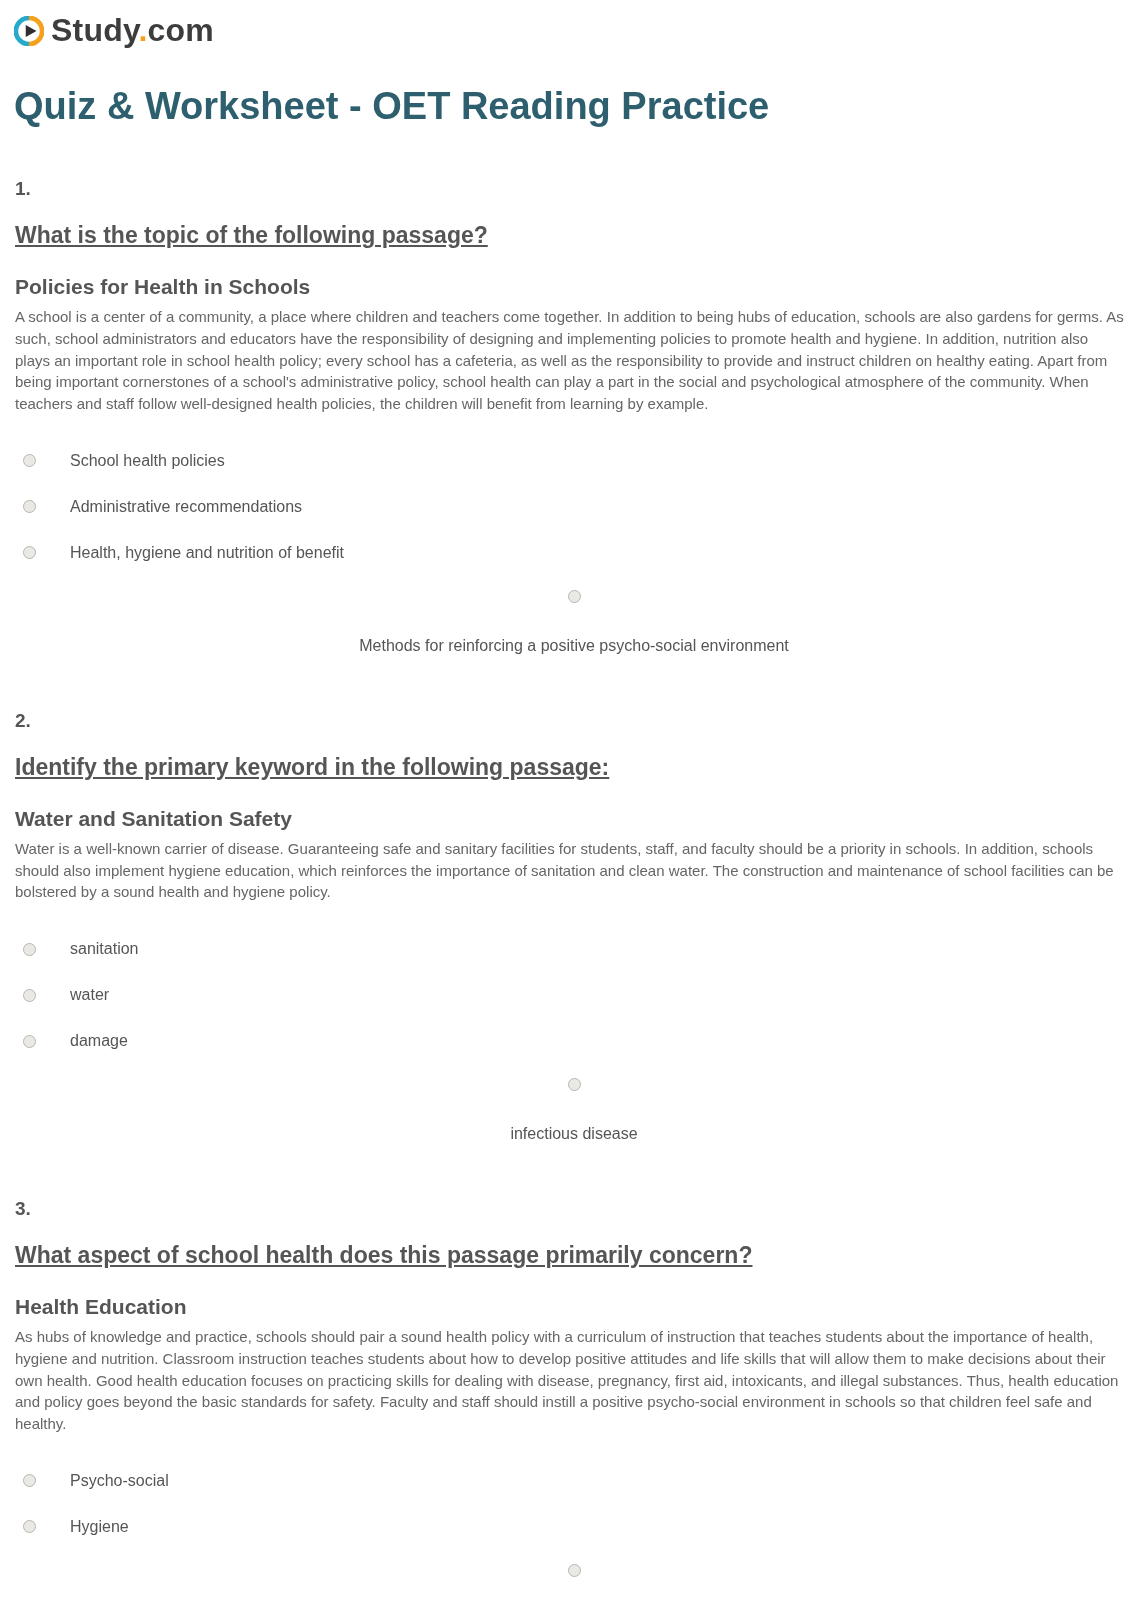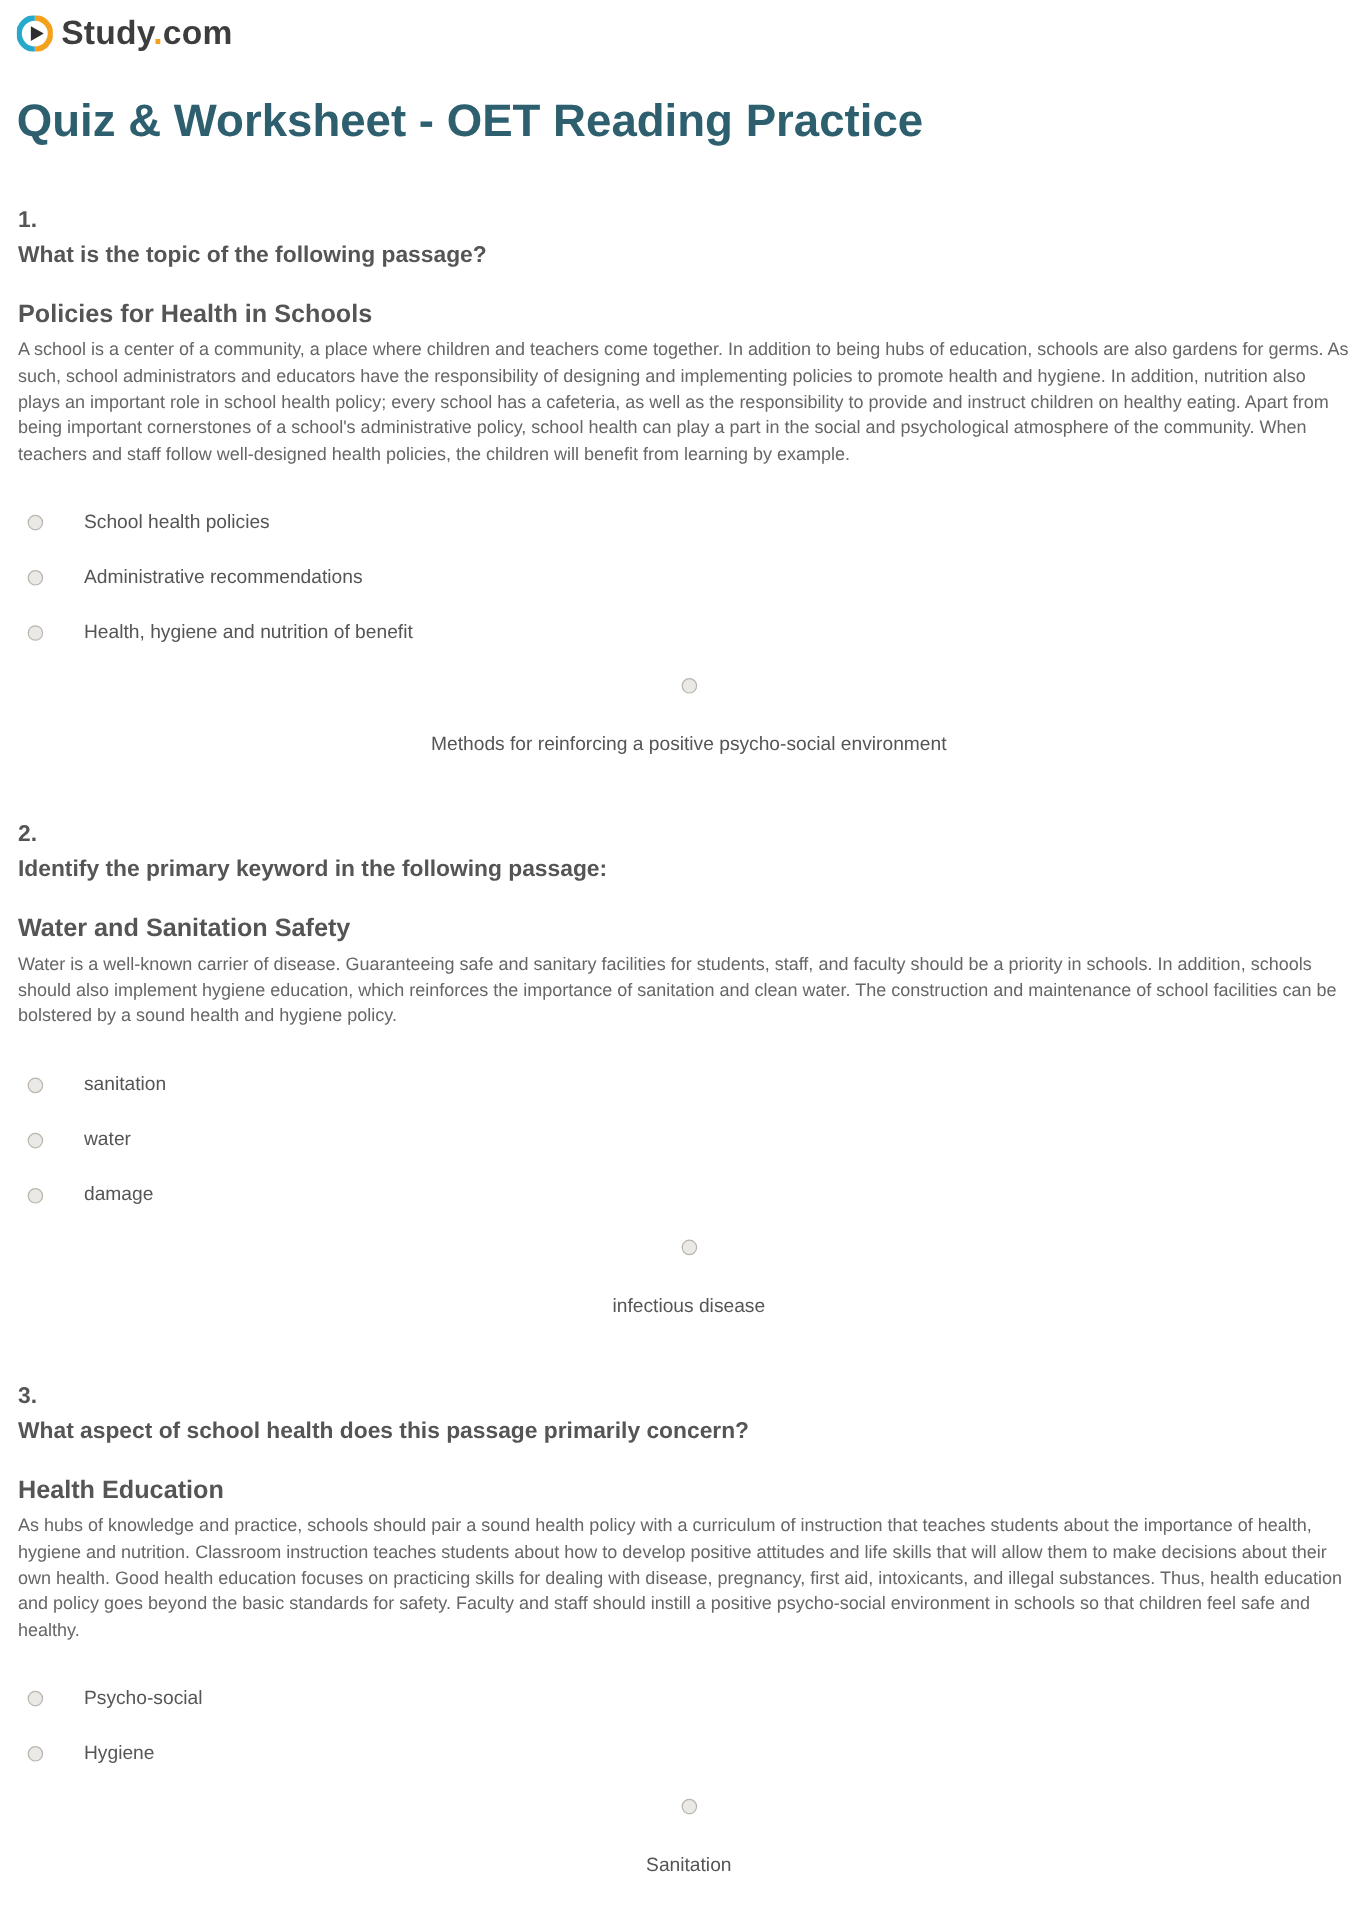--- a/index.html
+++ b/index.html
@@ -15,36 +15,36 @@
   
   .header {
     display: flex;
     justify-content: space-between;
     align-items: flex-start;
     padding: 12px 16px 0 14px;
   }
   .url { font-size: 13.5px; color: #5f5f5f; padding-top: 6px; }
   .logo { display: flex; align-items: center; gap: 7px; }
   .logo-badge { width: 30px; height: 30px; display: block; }
-  .logo-text { font-size: 28px; font-weight: 700; color: #3d3d3d; letter-spacing: 0.2px; }
+  .logo-text { font-size: 32px; font-weight: 700; color: #3d3d3d; letter-spacing: 0.2px; }
   .logo-text .dot { color: #f5a11c; }
 
   
   .page-title {
     margin: 36px 14px 0 14px;
     font-size: 38px;
     font-weight: 700;
     color: #2d5f6e;
   }
 
   
   .content { padding: 0 15px; }
   .question { margin-top: 50px; }
   .q-number { font-size: 19px; font-weight: 700; color: #555; }
-  .q-text   { font-size: 19px; font-weight: 700; color: #555; margin-top: 7px; }
+  .q-text   { font-size: 23px; font-weight: 700; color: #555; margin-top: 22px; text-decoration: underline; }
   .p-title  { font-size: 21px; font-weight: 700; color: #555; margin-top: 26px; }
   .passage  { font-size: 15px; color: #666; line-height: 1.45; margin-top: 7px; }
 
   .options { margin-top: 32px; padding-left: 8px; }
   .option-row {
     display: flex;
     align-items: center;
     gap: 34px;
     margin-bottom: 18px;
     padding: 5px 0;

